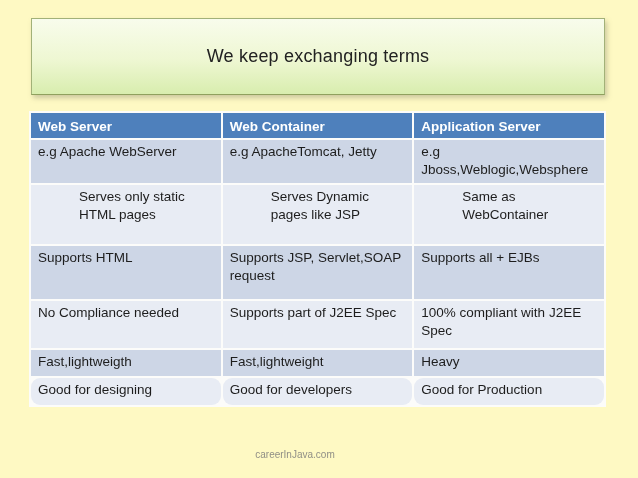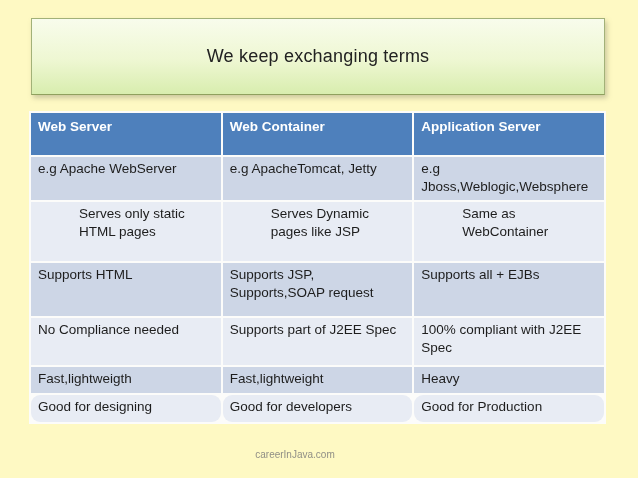--- a/index.html
+++ b/index.html
@@ -49,21 +49,21 @@
     width: 577px;
     table-layout: fixed;
   }
   table.cmp th {
     background: #4e80bc;
     color: #ffffff;
     font-size: 13.5px;
     font-weight: bold;
     text-align: left;
     vertical-align: middle;
-    padding: 2px 6px 18px 7px;
+    padding: 2px 6px 1px 7px;
     height: 22px;
   }
   table.cmp td {
     font-size: 13.5px;
     color: #1d1d1d;
     vertical-align: top;
     text-align: left;
     padding: 3px 5px 2px 7px;
     line-height: 1.3;
     word-wrap: break-word;
@@ -111,21 +111,21 @@
           <td>e.g ApacheTomcat, Jetty</td>
           <td>e.g Jboss,Weblogic,Websphere</td>
         </tr>
         <tr class="band-light rh-1">
           <td>Serves only static HTML pages</td>
           <td>Serves Dynamic pages like JSP</td>
           <td>Same as WebContainer</td>
         </tr>
         <tr class="band-dark rh-2">
           <td>Supports HTML</td>
-          <td>Supports JSP, Supports,SOAP request</td>
+          <td>Supports JSP, Servlet,SOAP request</td>
           <td>Supports all + EJBs</td>
         </tr>
         <tr class="band-light rh-3">
           <td>No Compliance needed</td>
           <td>Supports part of J2EE Spec</td>
           <td>100% compliant with J2EE Spec</td>
         </tr>
         <tr class="band-dark rh-4">
           <td>Fast,lightweigth</td>
           <td>Fast,lightweight</td>

